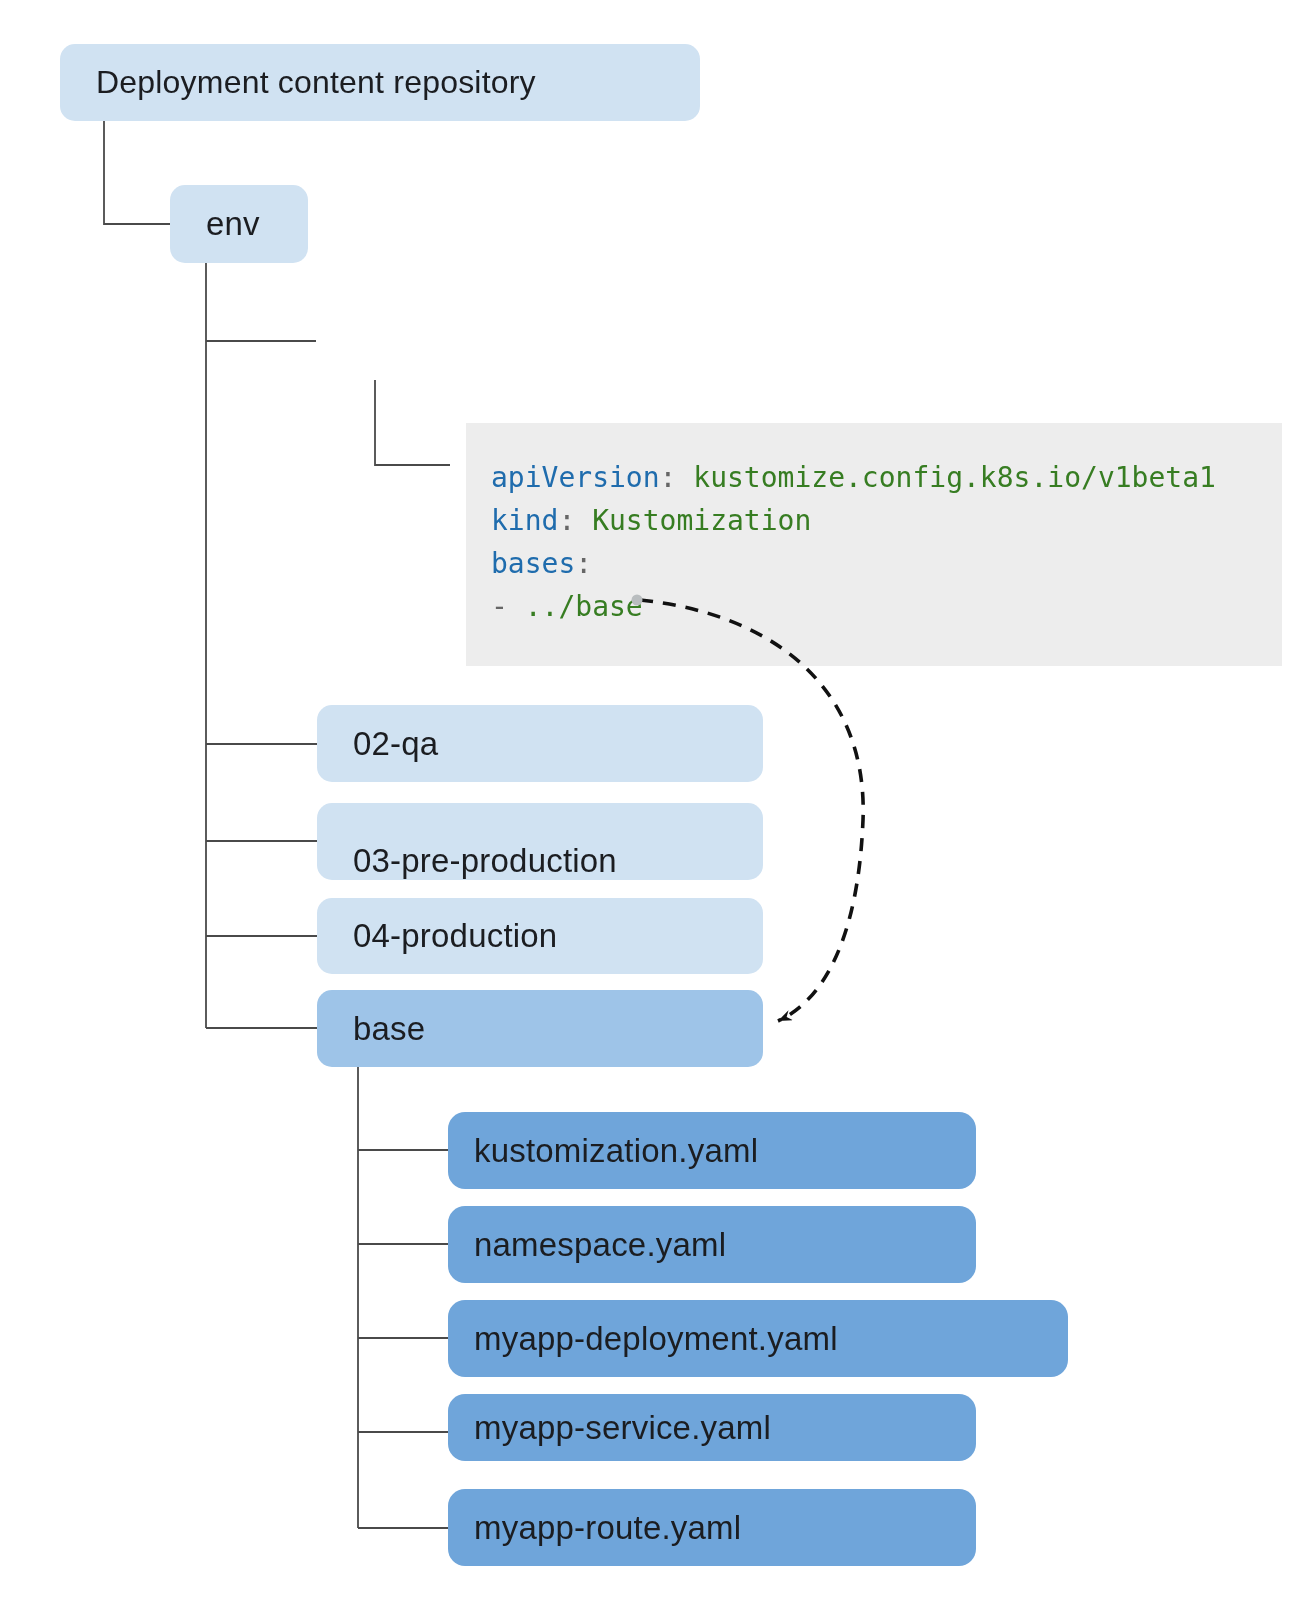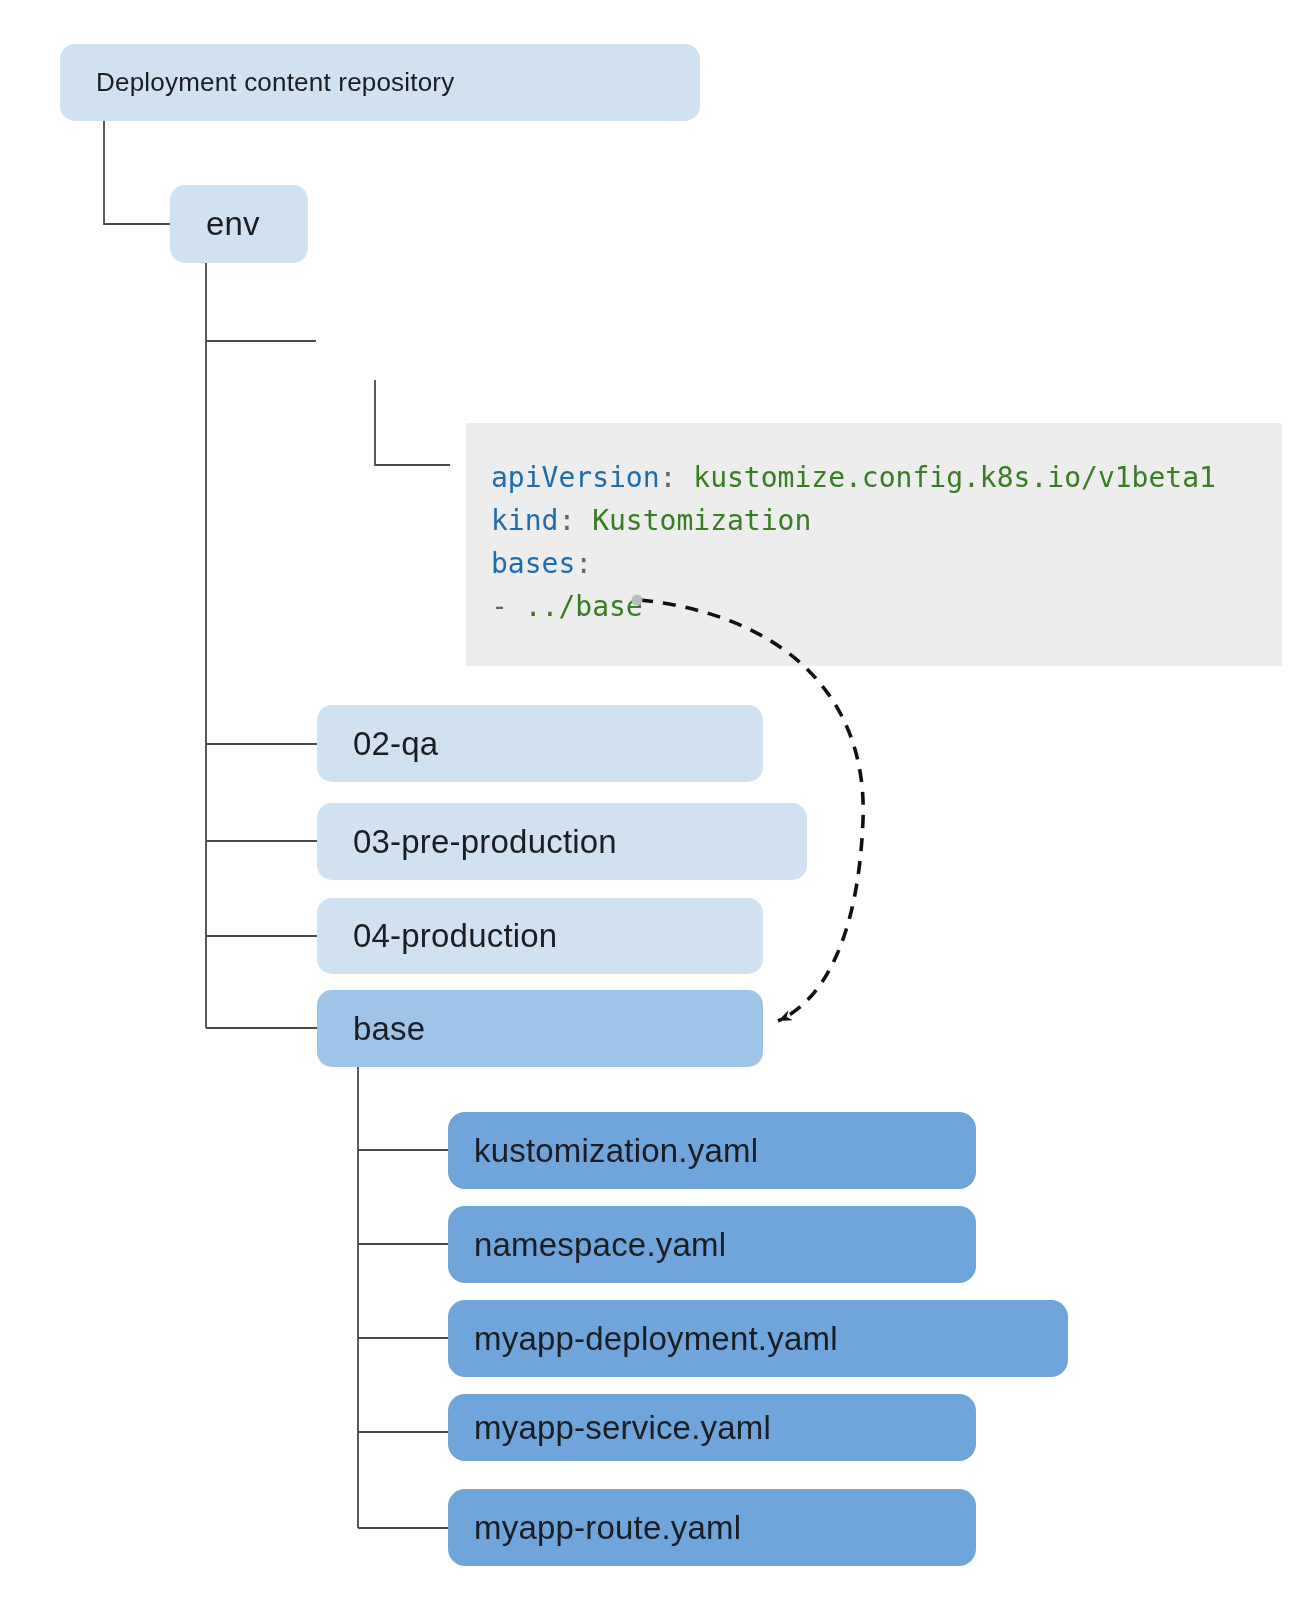--- a/index.html
+++ b/index.html
@@ -35,25 +35,25 @@
     align-items: center;
     border-radius: 15px;
     color: var(--label-text);
     font-size: 33px;
     letter-spacing: 0.2px;
     padding-left: 36px;
   }
   .node.light { background: var(--box-light); }
   .node.base  { background: var(--box-base); }
   .node.file  { background: var(--box-file); padding-left: 26px; border-radius: 17px; }
-  .n-root    { left: 60px;  top: 44px;   width: 640px; height: 77px; font-size: 26px; }
+  .n-root    { left: 60px;  top: 44px;   width: 640px; height: 77px; font-size: 32px; }
   .n-env     { left: 170px; top: 185px;  width: 138px; height: 78px; }
   .n-dev     { left: 316px; top: 303px;  width: 446px; height: 77px; }
   .n-qa      { left: 317px; top: 705px;  width: 446px; height: 77px; }
-  .n-preprod { left: 317px; top: 803px;  width: 490px; height: 77px; }
+  .n-preprod { left: 317px; top: 803px;  width: 446px; height: 77px; align-items: flex-end; }
   .n-prod    { left: 317px; top: 898px;  width: 446px; height: 76px; }
   .n-base    { left: 317px; top: 990px;  width: 446px; height: 77px; }
   .n-file0   { left: 448px; top: 1112px; width: 528px; height: 77px; }
   .n-file1   { left: 448px; top: 1206px; width: 528px; height: 77px; }
   .n-file2   { left: 448px; top: 1300px; width: 620px; height: 77px; }
   .n-file3   { left: 448px; top: 1394px; width: 528px; height: 67px; }
   .n-file4   { left: 448px; top: 1489px; width: 528px; height: 77px; }
   .code-block {
     position: absolute;
     z-index: 2;

